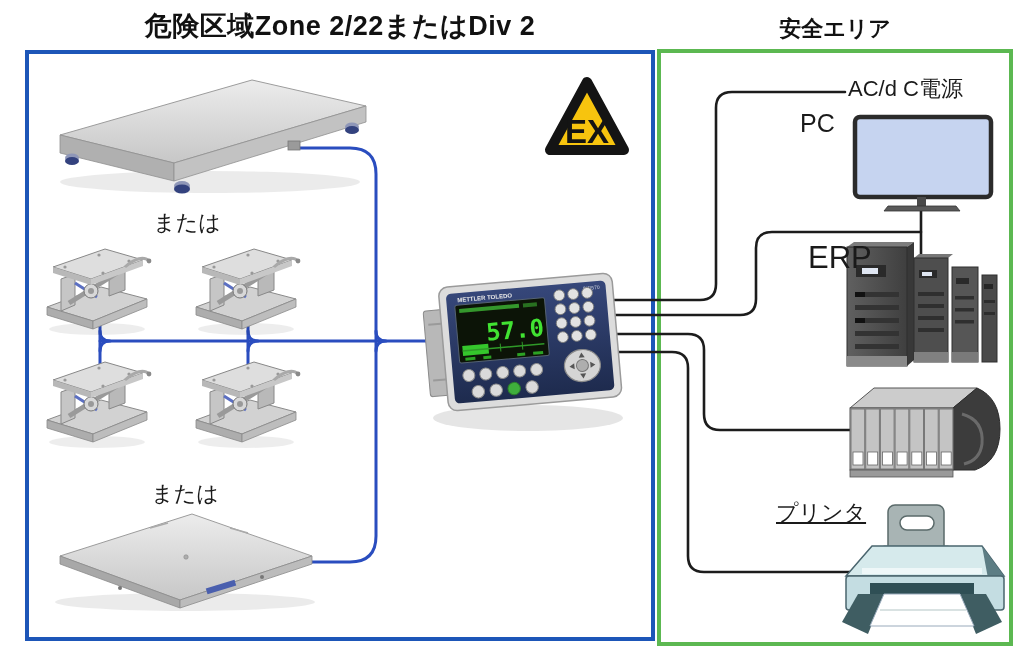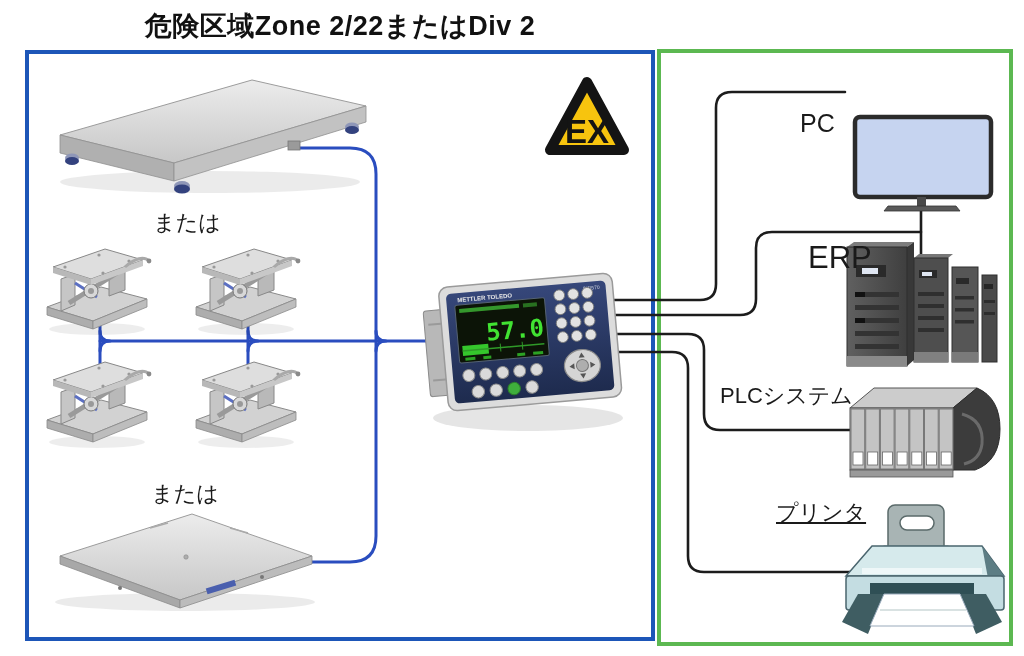--- a/index.html
+++ b/index.html
@@ -29,20 +29,21 @@
 </style>
 </head>
 <body>
 
 <div class="canvas">
 
   <div class="zone-box" id="hazardous-box"></div>
   <div class="zone-box" id="safe-box"></div>
 
   <div class="zone-title" id="title-hazardous">危険区域Zone 2/22またはDiv 2</div>
+  <div class="zone-title" id="title-safe">安全エリア</div>
 
   <svg id="diagram" width="1024" height="656" viewBox="0 0 1024 656">
     <defs>
       <linearGradient id="gsteel" x1="0" y1="0" x2="0" y2="1">
         <stop offset="0" stop-color="#ececec"></stop>
           <stop offset="1" stop-color="#c7c7c7"></stop>
       </linearGradient>
       <linearGradient id="gpanel" x1="0" y1="0" x2="0" y2="1">
         <stop offset="0" stop-color="#36477a"></stop>
           <stop offset="1" stop-color="#1e2b4e"></stop>
@@ -271,18 +272,18 @@
       <polygon points="858,594 884,594 868,634 842,622" fill="#3f5d62"></polygon>
       <polygon points="960,594 986,594 1002,622 976,634" fill="#3f5d62"></polygon>
       <polygon points="884,594 960,594 974,626 870,626" fill="#ffffff" stroke="#9ab" stroke-width="1"></polygon>
       <line x1="880" y1="610" x2="966" y2="610" stroke="#ccd8d8" stroke-width="1.5"></line>
       <rect x="862" y="568" width="120" height="6" fill="#eef7f8"></rect>
     </g>
   </svg>
 
   <div class="label" id="lbl-or1">または</div>
   <div class="label" id="lbl-or2">または</div>
+  <div class="label left" id="lbl-ac">AC/d C電源</div>
   <div class="label left" id="lbl-pc">PC</div>
   <div class="label left" id="lbl-erp">ERP</div>
-  <div class="label left" id="lbl-plc">PLCシステム</div>
   <div class="label left" id="lbl-printer">プリンタ</div>
 
 </div>
 
 </body></html>

